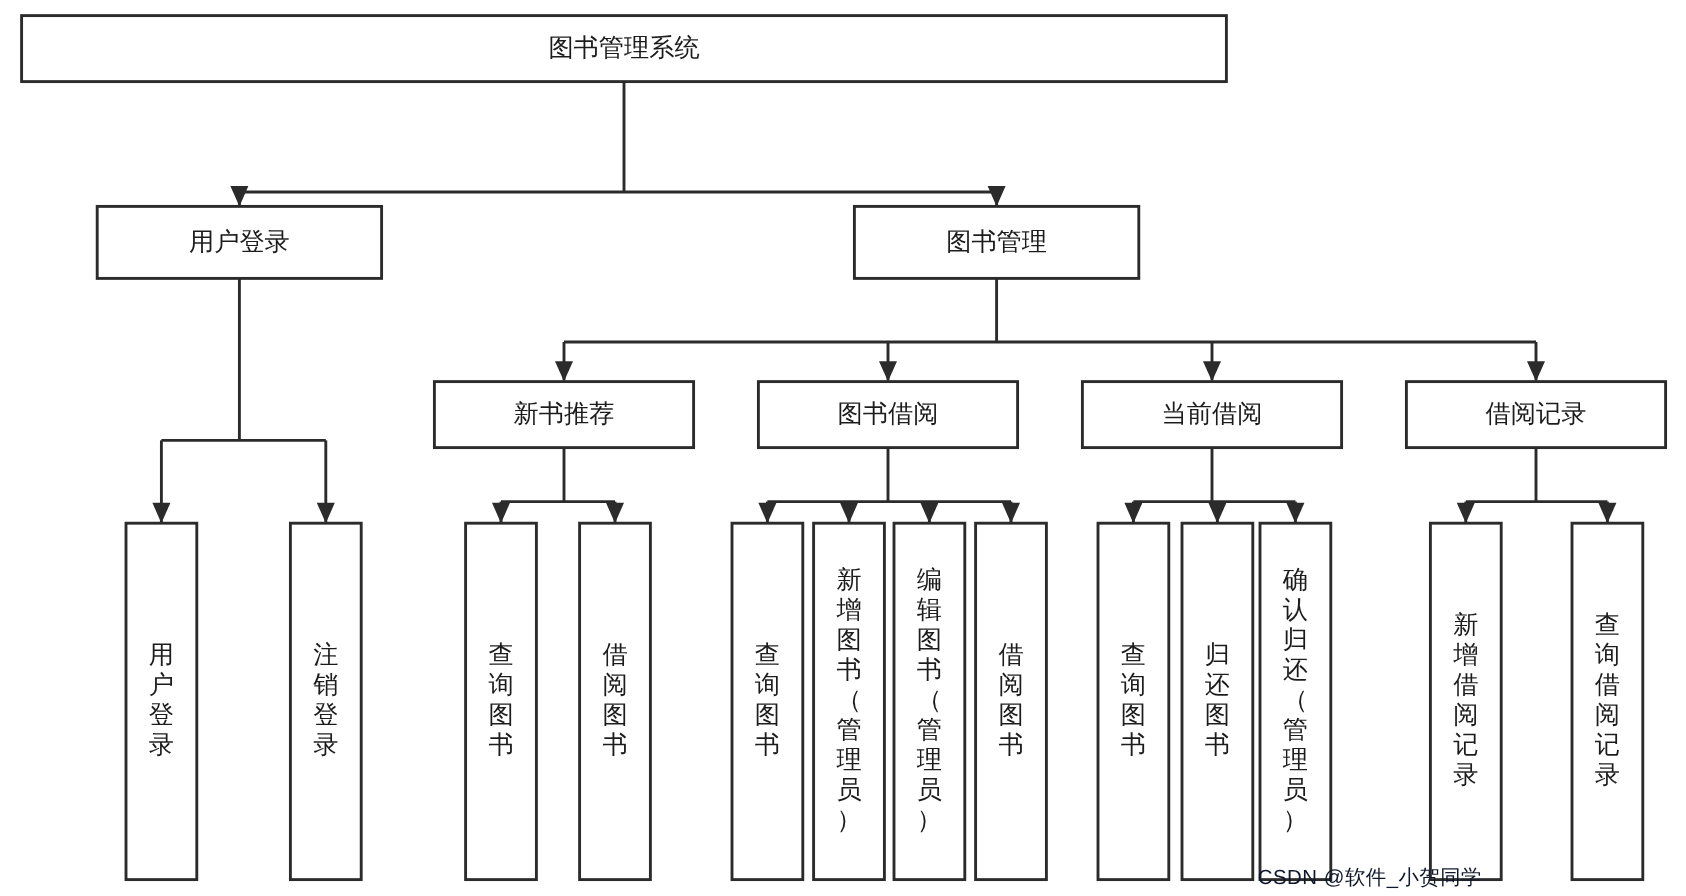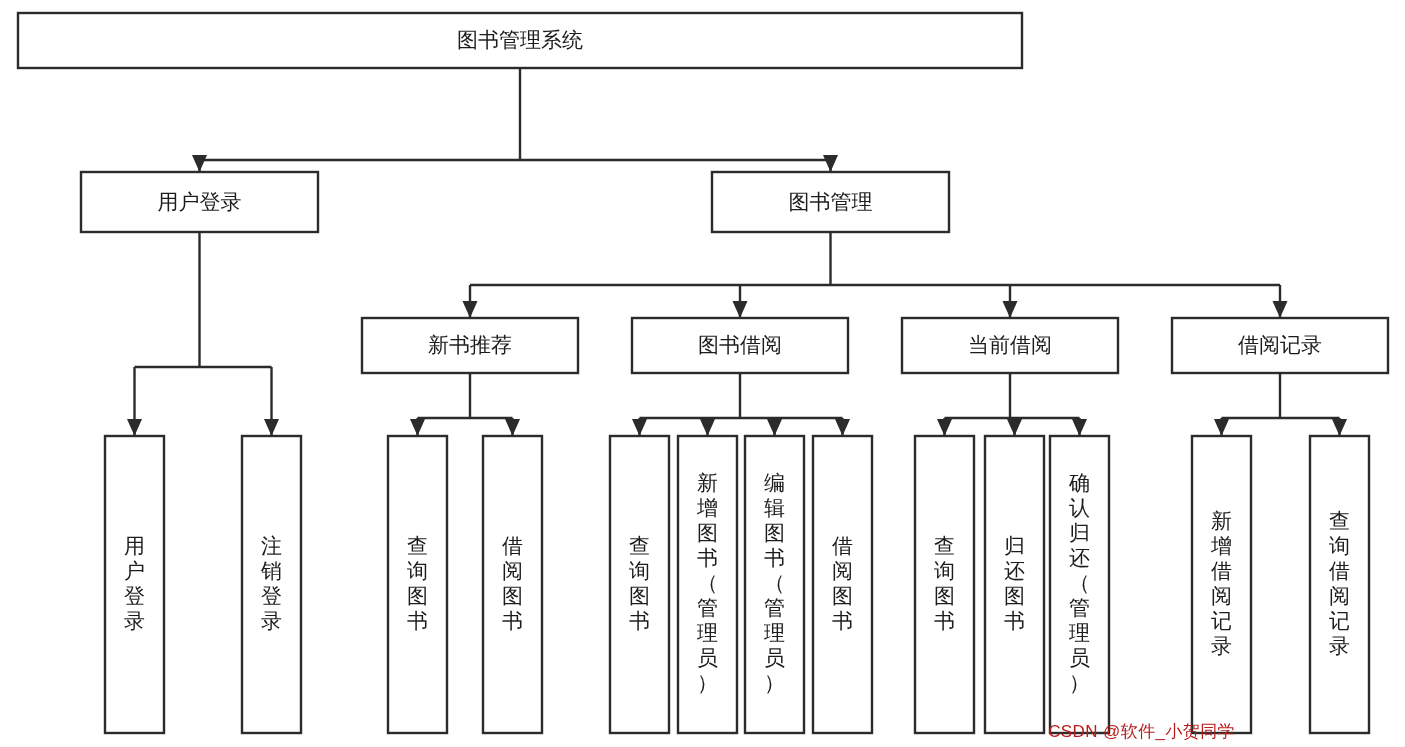--- a/index.html
+++ b/index.html
@@ -54,21 +54,21 @@
     fill: #1c1c1c;
     text-anchor: middle;
     dominant-baseline: middle;
   }
   .watermark {
     position: absolute;
     right: 6px;
     bottom: 4px;
     font-family: "Liberation Sans", "DejaVu Sans", sans-serif;
     font-size: 17px;
-    color: #b91c1c;
+    color: #0f172a;
     letter-spacing: 0.4px;
     white-space: nowrap;
     user-select: none;
   }
 </style>
 </head>
 <body>
 
 <div id="diagram-root">
   <svg class="tree" viewBox="0 0 1405 747">

